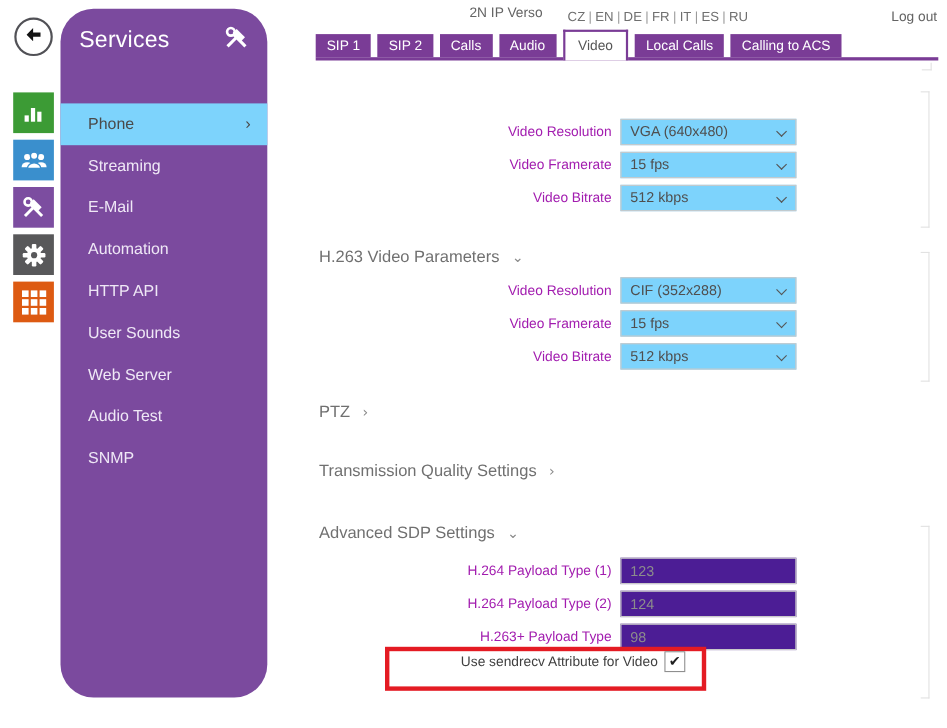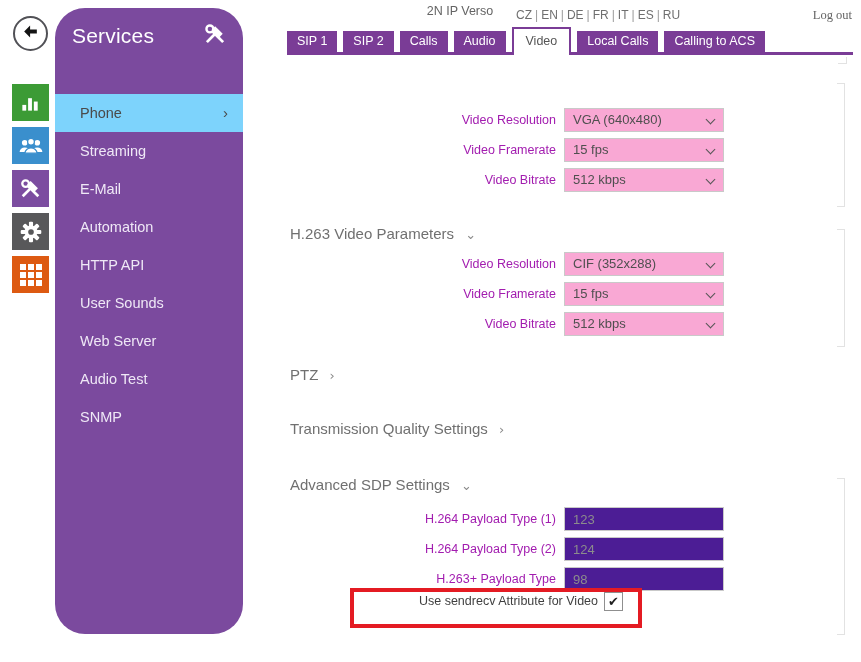--- a/index.html
+++ b/index.html
@@ -28,36 +28,36 @@
   .menu{position:absolute;top:86px;left:0;right:0;}
   .menu-item{height:38px;line-height:38px;padding-left:25px;color:#EFE8F6;font-size:14.5px;cursor:pointer;position:relative;}
   .menu-item.active{background:#7dd3fc;color:#4A4A4A;}
   .menu-item .chev{position:absolute;right:15px;top:0;color:#4A4A4A;font-size:15px;}
 
   
   .device-name{position:absolute;left:380px;top:4px;width:160px;text-align:center;font-size:12.5px;color:#646464;}
   .lang-bar{position:absolute;left:516px;top:8px;font-size:12px;color:#6F6F6F;white-space:nowrap;}
   .lang{cursor:pointer;}
   .sep{color:#9A9A9A;margin:0 3px;}
-  .logout{position:absolute;right:9px;top:8px;font-size:12.5px;color:#646464;cursor:pointer;font-family:Liberation Serif, serif;}
+  .logout{position:absolute;right:9px;top:8px;font-size:12.5px;color:#646464;cursor:pointer;}
 
   
   .tabs{position:absolute;left:287px;top:28px;height:24px;display:flex;align-items:flex-end;gap:6px;z-index:2;}
   .tab{background:#7A3C96;color:#fff;font-size:12.5px;padding:3px 10px 4px;cursor:pointer;white-space:nowrap;}
   .tab.active{background:#fff;color:#555;border:2px solid #7A3C96;border-bottom:none;padding:5px 12px 7px;
     margin-bottom:-3px;position:relative;z-index:3;}
   .tab-underline{position:absolute;left:287px;top:52px;width:566px;height:3px;background:#7A3C96;}
 
   
   .content{position:absolute;left:287px;top:57px;width:566px;height:605px;}
   .section-title{position:absolute;left:3px;font-size:15px;color:#707070;cursor:pointer;white-space:nowrap;}
   .section-title .tchev{color:#8A8A8A;font-size:13px;margin-left:7px;font-family:"DejaVu Sans",sans-serif;}
   .row{position:absolute;left:0;display:flex;align-items:center;height:24px;}
   .row-label{width:269px;text-align:right;font-size:12.5px;color:#a21caf;padding-right:8px;flex:none;line-height:24px;white-space:nowrap;}
-  .select-box{width:160px;height:24px;box-sizing:border-box;border:1px solid #C9C9C9;background:#f9a8d4;font-size:13px;
+  .select-box{width:160px;height:24px;box-sizing:border-box;border:1px solid #C9C9C9;background:#7dd3fc;font-size:13px;
     color:#4F4F4F;line-height:22px;padding:0 22px 0 8px;position:relative;cursor:pointer;white-space:nowrap;}
   .select-box .sc{position:absolute;right:9px;top:7px;width:6px;height:6px;border-right:1.6px solid #555;
     border-bottom:1.6px solid #555;transform:rotate(45deg);}
   .text-input{width:160px;height:24px;box-sizing:border-box;border:1px solid #C9C9C9;font-size:13px;color:#8C8C8C;
     padding:0 8px;font-family:"Liberation Sans",sans-serif;background:#4c1d95;}
   .cb-label{width:311px;text-align:right;font-size:12.5px;color:#3F3F3F;flex:none;line-height:24px;white-space:nowrap;}
   .checkbox{width:19px;height:19px;box-sizing:border-box;border:1px solid #8F8F8F;background:#fff;margin-left:6px;
     display:flex;align-items:center;justify-content:center;font-size:13px;color:#1F1F1F;cursor:pointer;
     font-family:"DejaVu Sans",sans-serif;}
   .highlight-box{position:absolute;left:63px;top:531px;width:292px;height:40px;box-sizing:border-box;

